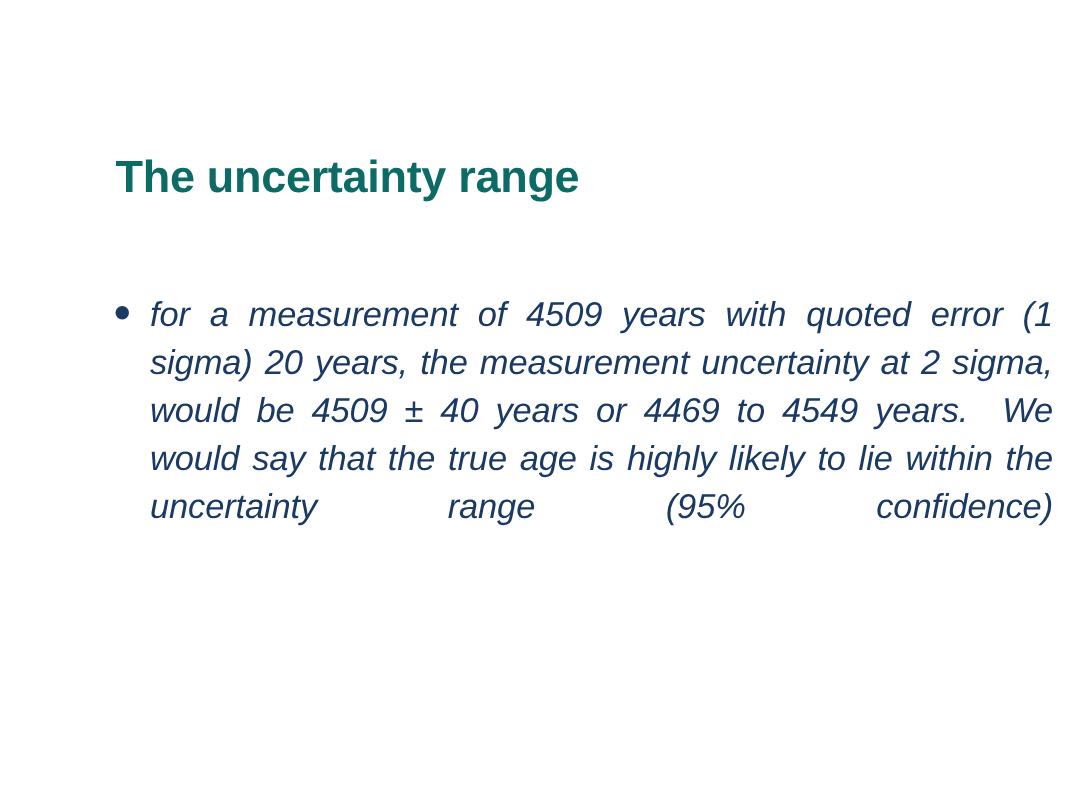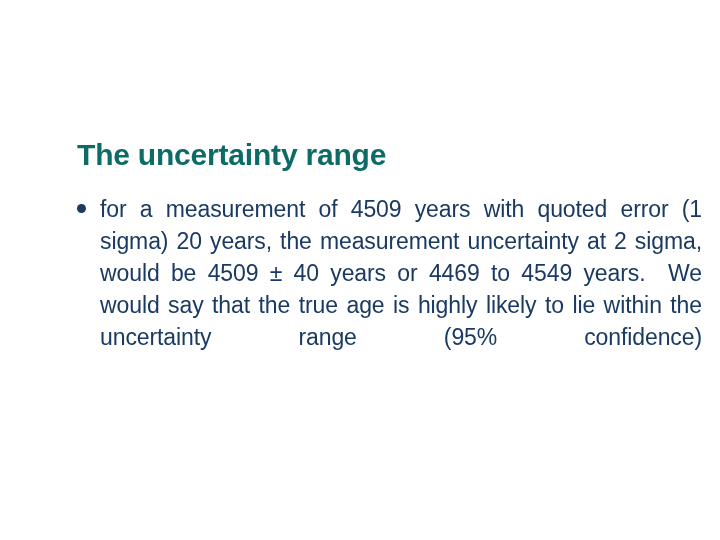--- a/index.html
+++ b/index.html
@@ -24,21 +24,20 @@
   #slide-title {
     position: absolute;
     left: 77px;
     top: 101px;
     font-size: 30px;
     font-weight: bold;
     color: #0d6b66;
     letter-spacing: -0.2px;
     white-space: nowrap;
     line-height: 36px;
-    margin-top: 36px;
   }
 
   #body-block {
     position: absolute;
     left: 74px;
     top: 193px;
     width: 628px;
   }
 
   .bullet-item {
@@ -60,20 +59,21 @@
     height: 9px;
     border-radius: 50%;
     background: #1a3a63;
   }
 
   .bullet-text {
     display: block;
     white-space: pre-wrap;
     text-align: justify;
     text-justify: inter-word;
+    font-style: italic;
   }
   
   .bullet-text::after {
     content: "";
     display: inline-block;
     width: 100%;
   }
 </style>
 </head>
 <body>

